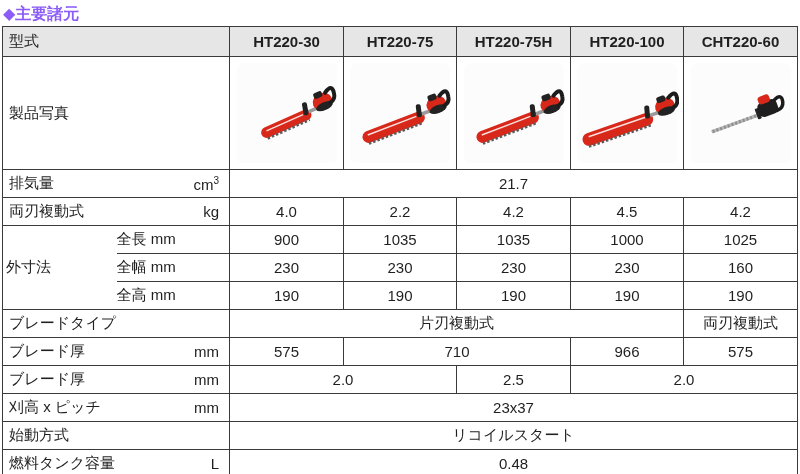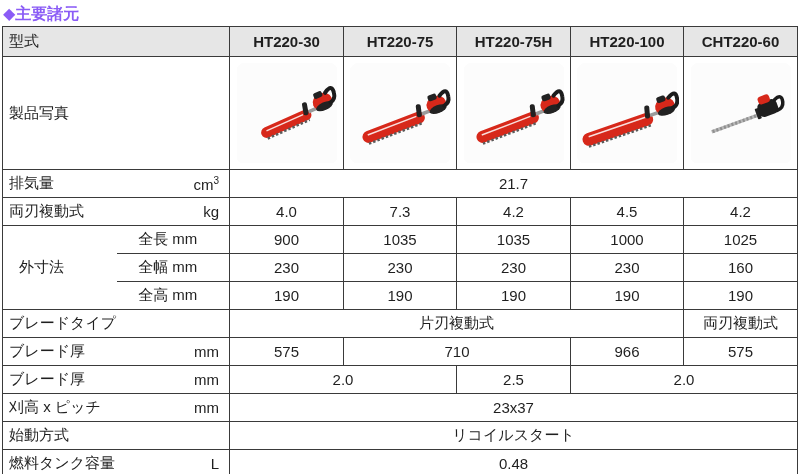--- a/index.html
+++ b/index.html
@@ -43,25 +43,25 @@
   .cellflex {
     display: flex;
     justify-content: space-between;
     align-items: center;
     padding: 0 10px 0 6px;
   }
   .cellflex .unit sup { font-size: 10px; }
   td.group-label {
     border-right: none;
     text-align: left;
-    padding-left: 16px;
+    padding-left: 3px;
   }
   td.sub-label {
     border-left: none;
-    text-align: center;
+    text-align: left;
     padding-right: 10px;
   }
   td.photo-cell { text-align: center; }
   .thumb {
     display: inline-block;
     vertical-align: middle;
   }
 </style>
 </head>
 <body>
@@ -189,21 +189,21 @@
   </tr>
 
   <tr>
     <td class="labelcell" colspan="2">
       <div class="cellflex">
             <span>両刃複動式</span>
             <span class="unit">kg</span>
           </div>
     </td>
     <td>4.0</td>
-    <td>7.3</td>
+    <td>2.2</td>
     <td>4.2</td>
     <td>4.5</td>
     <td>4.2</td>
   </tr>
 
   <tr>
     <td class="group-label" rowspan="3">外寸法</td>
     <td class="sub-label">全長 mm</td>
     <td>900</td>
     <td>1035</td>

